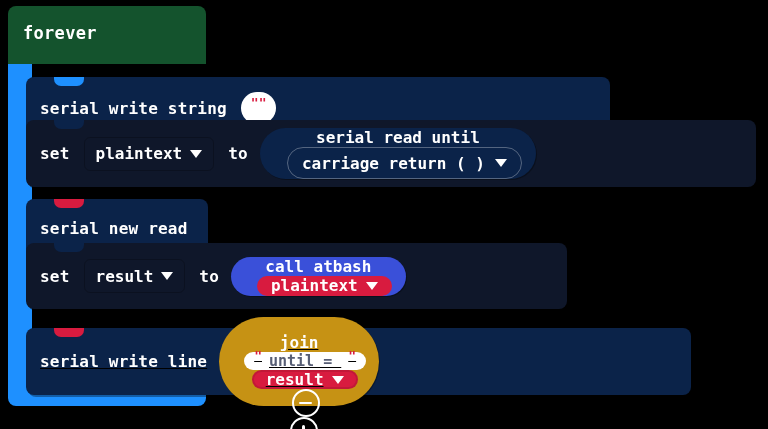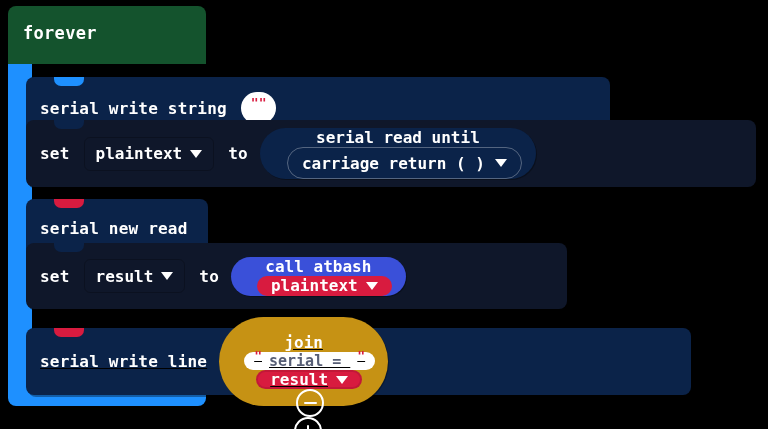--- a/index.html
+++ b/index.html
@@ -307,21 +307,21 @@
     </span>
   </div>
 
   <div class="stmt navy" style="left:26px; top:315px; width:665px; height:67px; border-radius:8px; padding-left:14px;text-decoration:underline;">
     <div class="notch from-red"></div>
     <span class="stmt-label">serial write line</span>
     <span class="reporter gold" style="margin-left:12px; height:57px; padding:16px 13px; gap:0;">
       <span class="rep-label">join</span>
       <span class="str-field" style="margin-left:12px; height:33px;">
         <span class="quote">"</span>
-        <span class="str-text">serial = </span>
+        <span class="str-text">until = </span>
         <span class="quote">"</span>
       </span>
       <span class="var-pill" style="margin-left:11px;">
         <span class="var-text">result</span>
         <span class="caret"></span>
       </span>
       <span class="mut-btn" style="margin-left:13px;">
         <span class="bar-h"></span>
       </span>
       <span class="mut-btn" style="margin-left:9px;">

